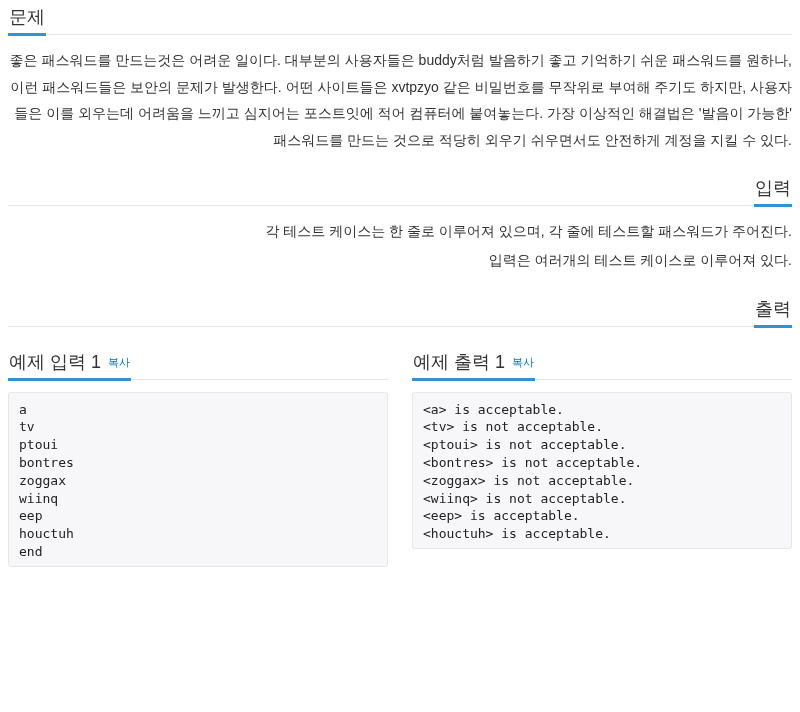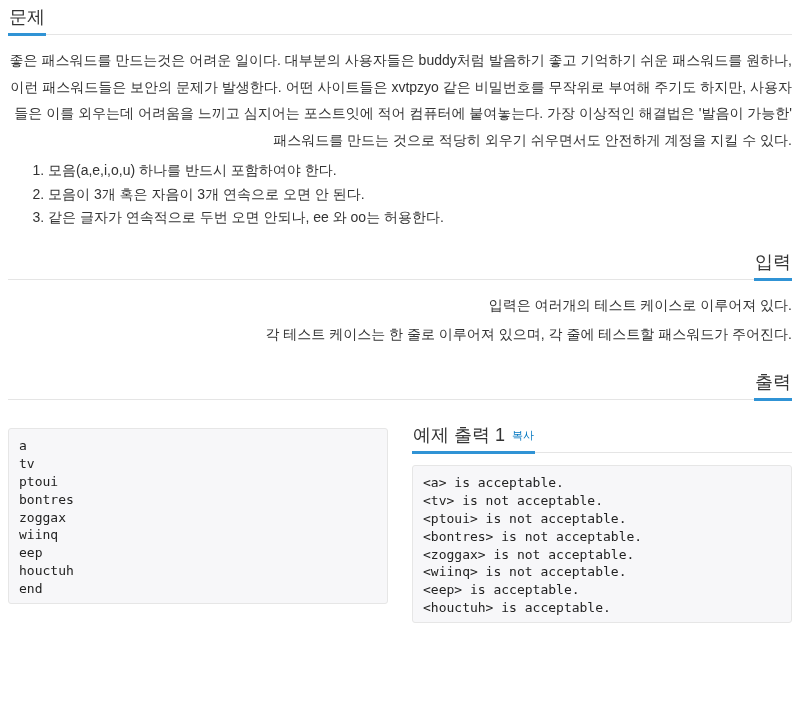--- a/index.html
+++ b/index.html
@@ -91,47 +91,45 @@
 <body>
 
 <div class="page">
 
   <section>
     <div class="headline">
       <h2>문제</h2>
     </div>
     <div class="ptext">
       <p>좋은 패스워드를 만드는것은 어려운 일이다. 대부분의 사용자들은 buddy처럼 발음하기 좋고 기억하기 쉬운 패스워드를 원하나, 이런 패스워드들은 보안의 문제가 발생한다. 어떤 사이트들은 xvtpzyo 같은 비밀번호를 무작위로 부여해 주기도 하지만, 사용자들은 이를 외우는데 어려움을 느끼고 심지어는 포스트잇에 적어 컴퓨터에 붙여놓는다. 가장 이상적인 해결법은 '발음이 가능한' 패스워드를 만드는 것으로 적당히 외우기 쉬우면서도 안전하게 계정을 지킬 수 있다.</p>
-      <ol>
-        <li>모음(a,e,i,o,u) 하나를 반드시 포함하여야 한다.</li>
-        <li>모음이 3개 혹은 자음이 3개 연속으로 오면 안 된다.</li>
-        <li>같은 글자가 연속적으로 두번 오면 안되나, ee 와 oo는 허용한다.</li>
-      </ol>
     </div>
   </section>
 
   <section>
     <div class="headline spaced">
       <h2>입력</h2>
     </div>
     <div class="ptext">
+      <p>각 테스트 케이스는 한 줄로 이루어져 있으며, 각 줄에 테스트할 패스워드가 주어진다.</p>
       <p>입력은 여러개의 테스트 케이스로 이루어져 있다.</p>
-      <p>각 테스트 케이스는 한 줄로 이루어져 있으며, 각 줄에 테스트할 패스워드가 주어진다.</p>
     </div>
   </section>
 
   <section>
     <div class="headline spaced">
       <h2>출력</h2>
     </div>
   </section>
 
   <div class="samples">
 
     <div class="sample-col">
+      <div class="headline">
+        <h2><span>예제 입력 1</span><a class="copy-link">복사</a></h2>
+      </div>
       <div class="sample-box">
         <pre>a
 tv
 ptoui
 bontres
 zoggax
 wiinq
 eep
 houctuh
 end</pre>

